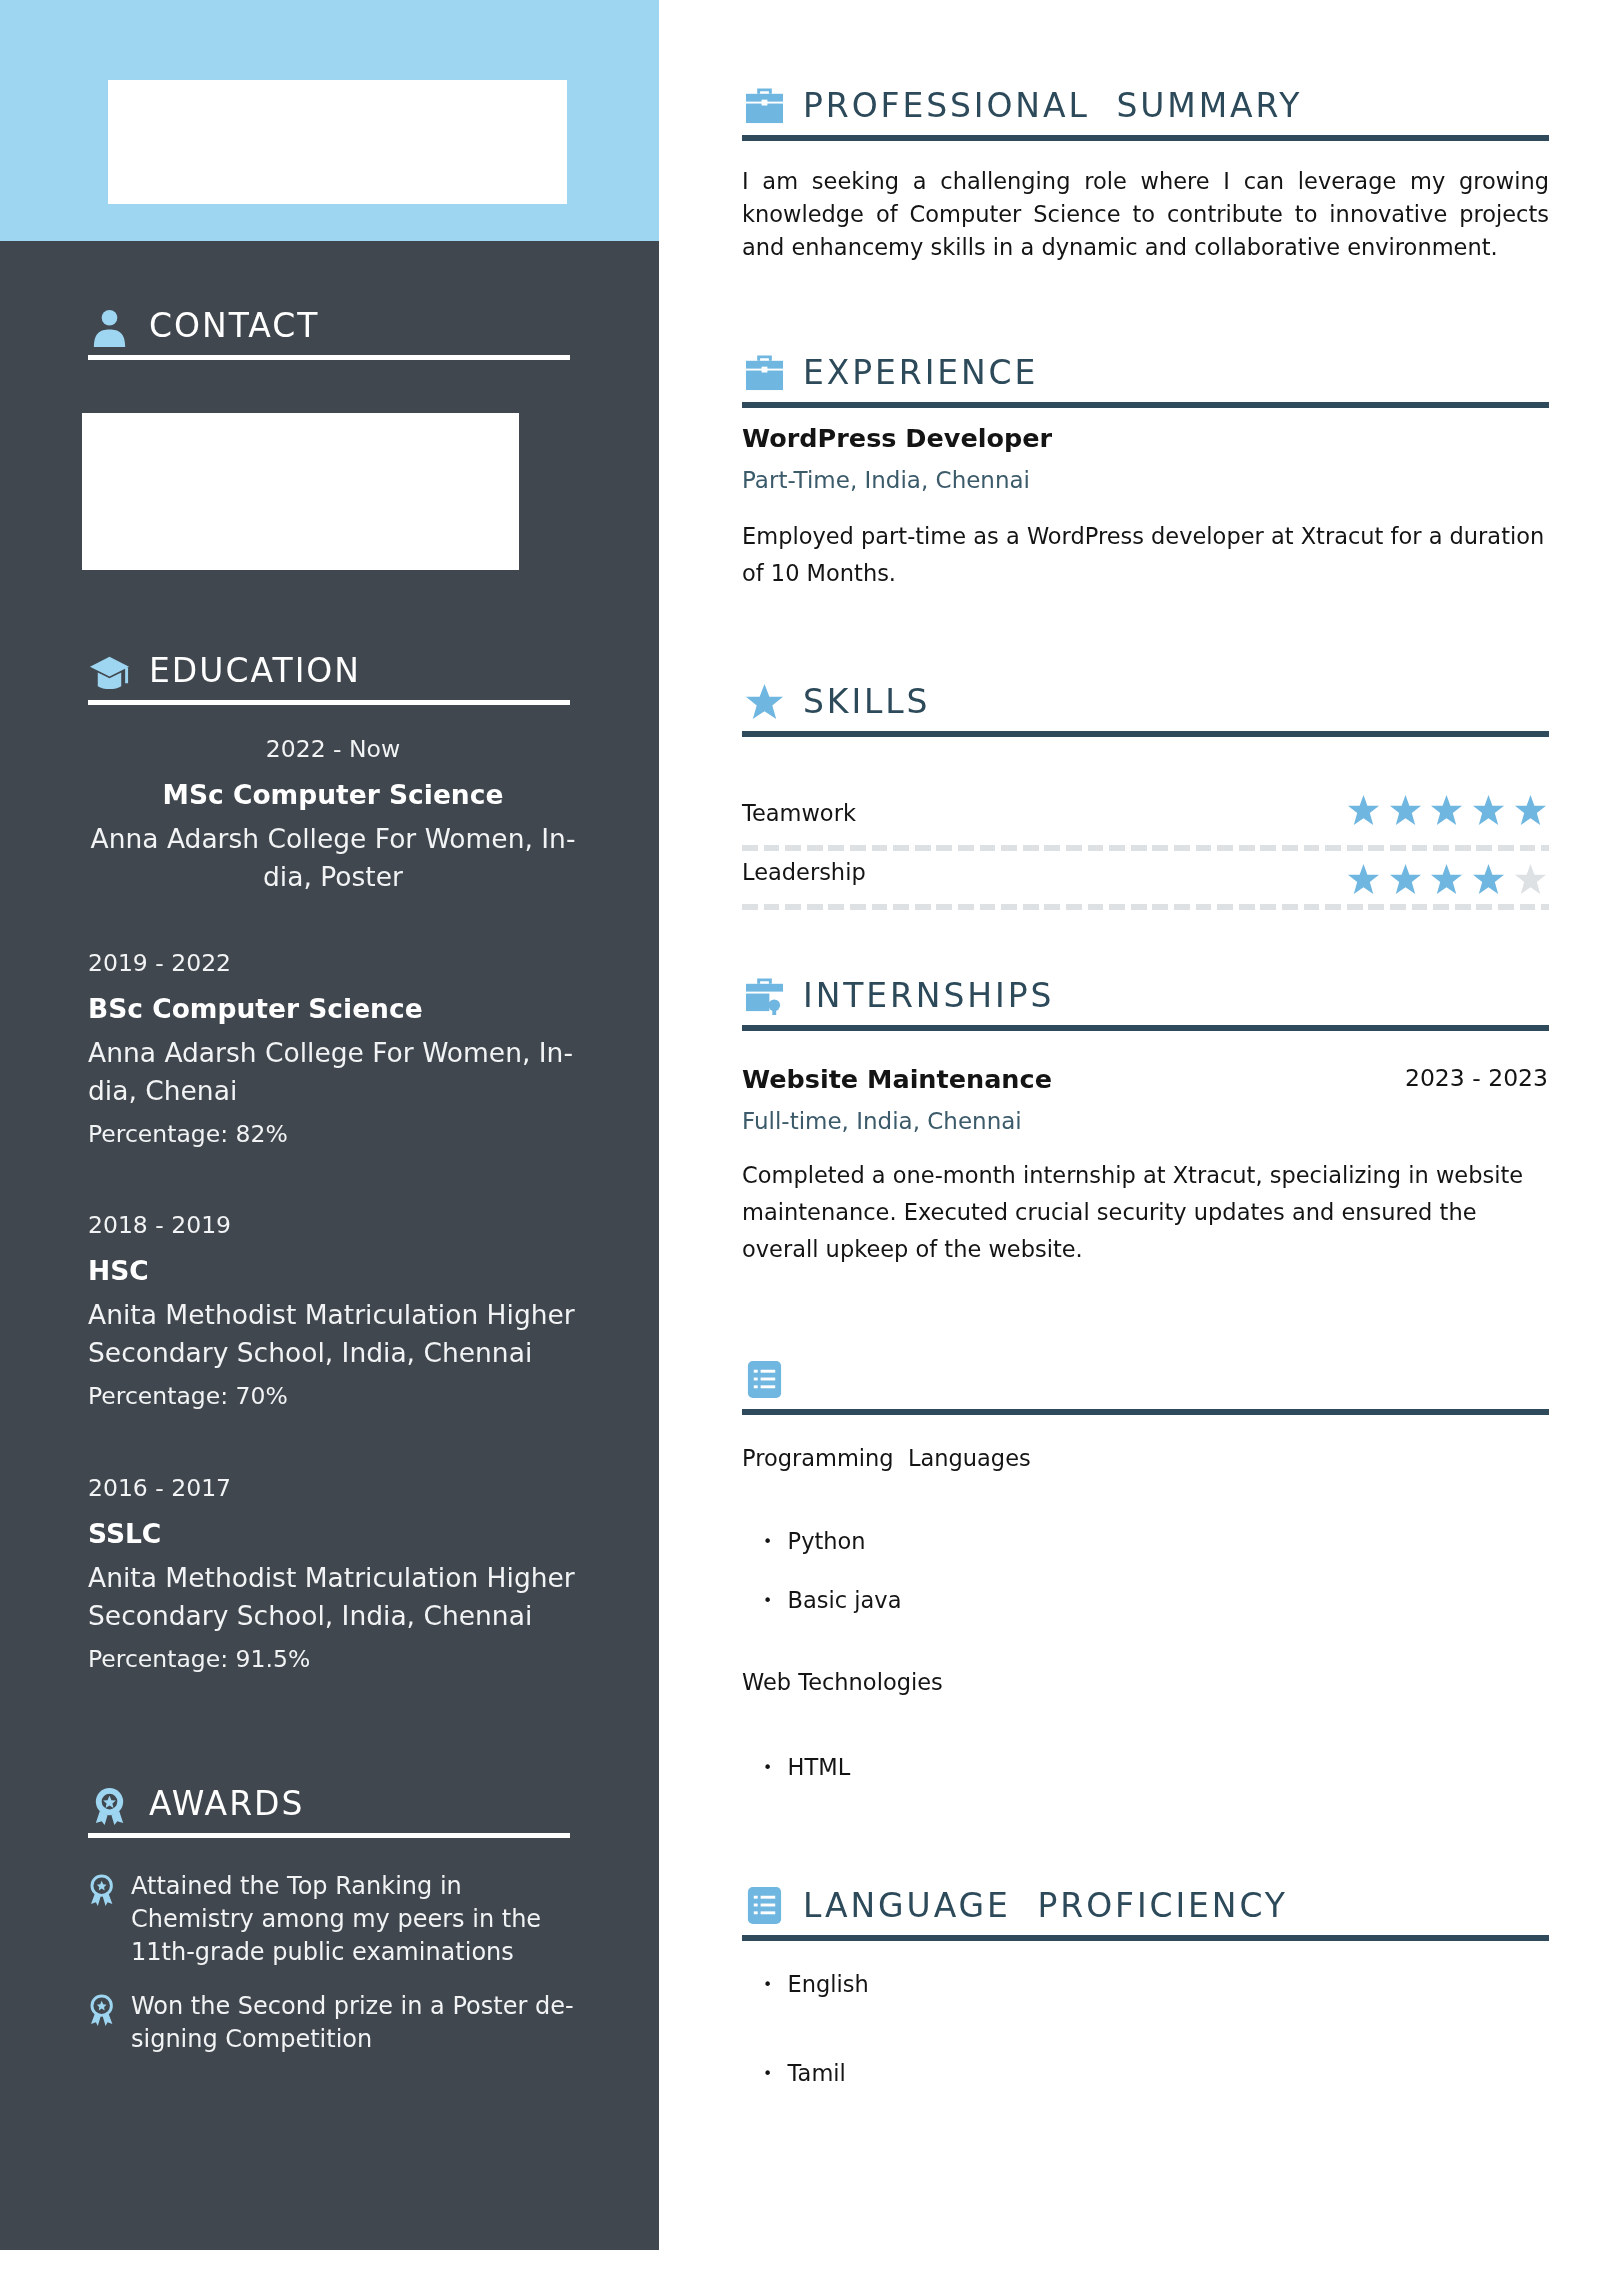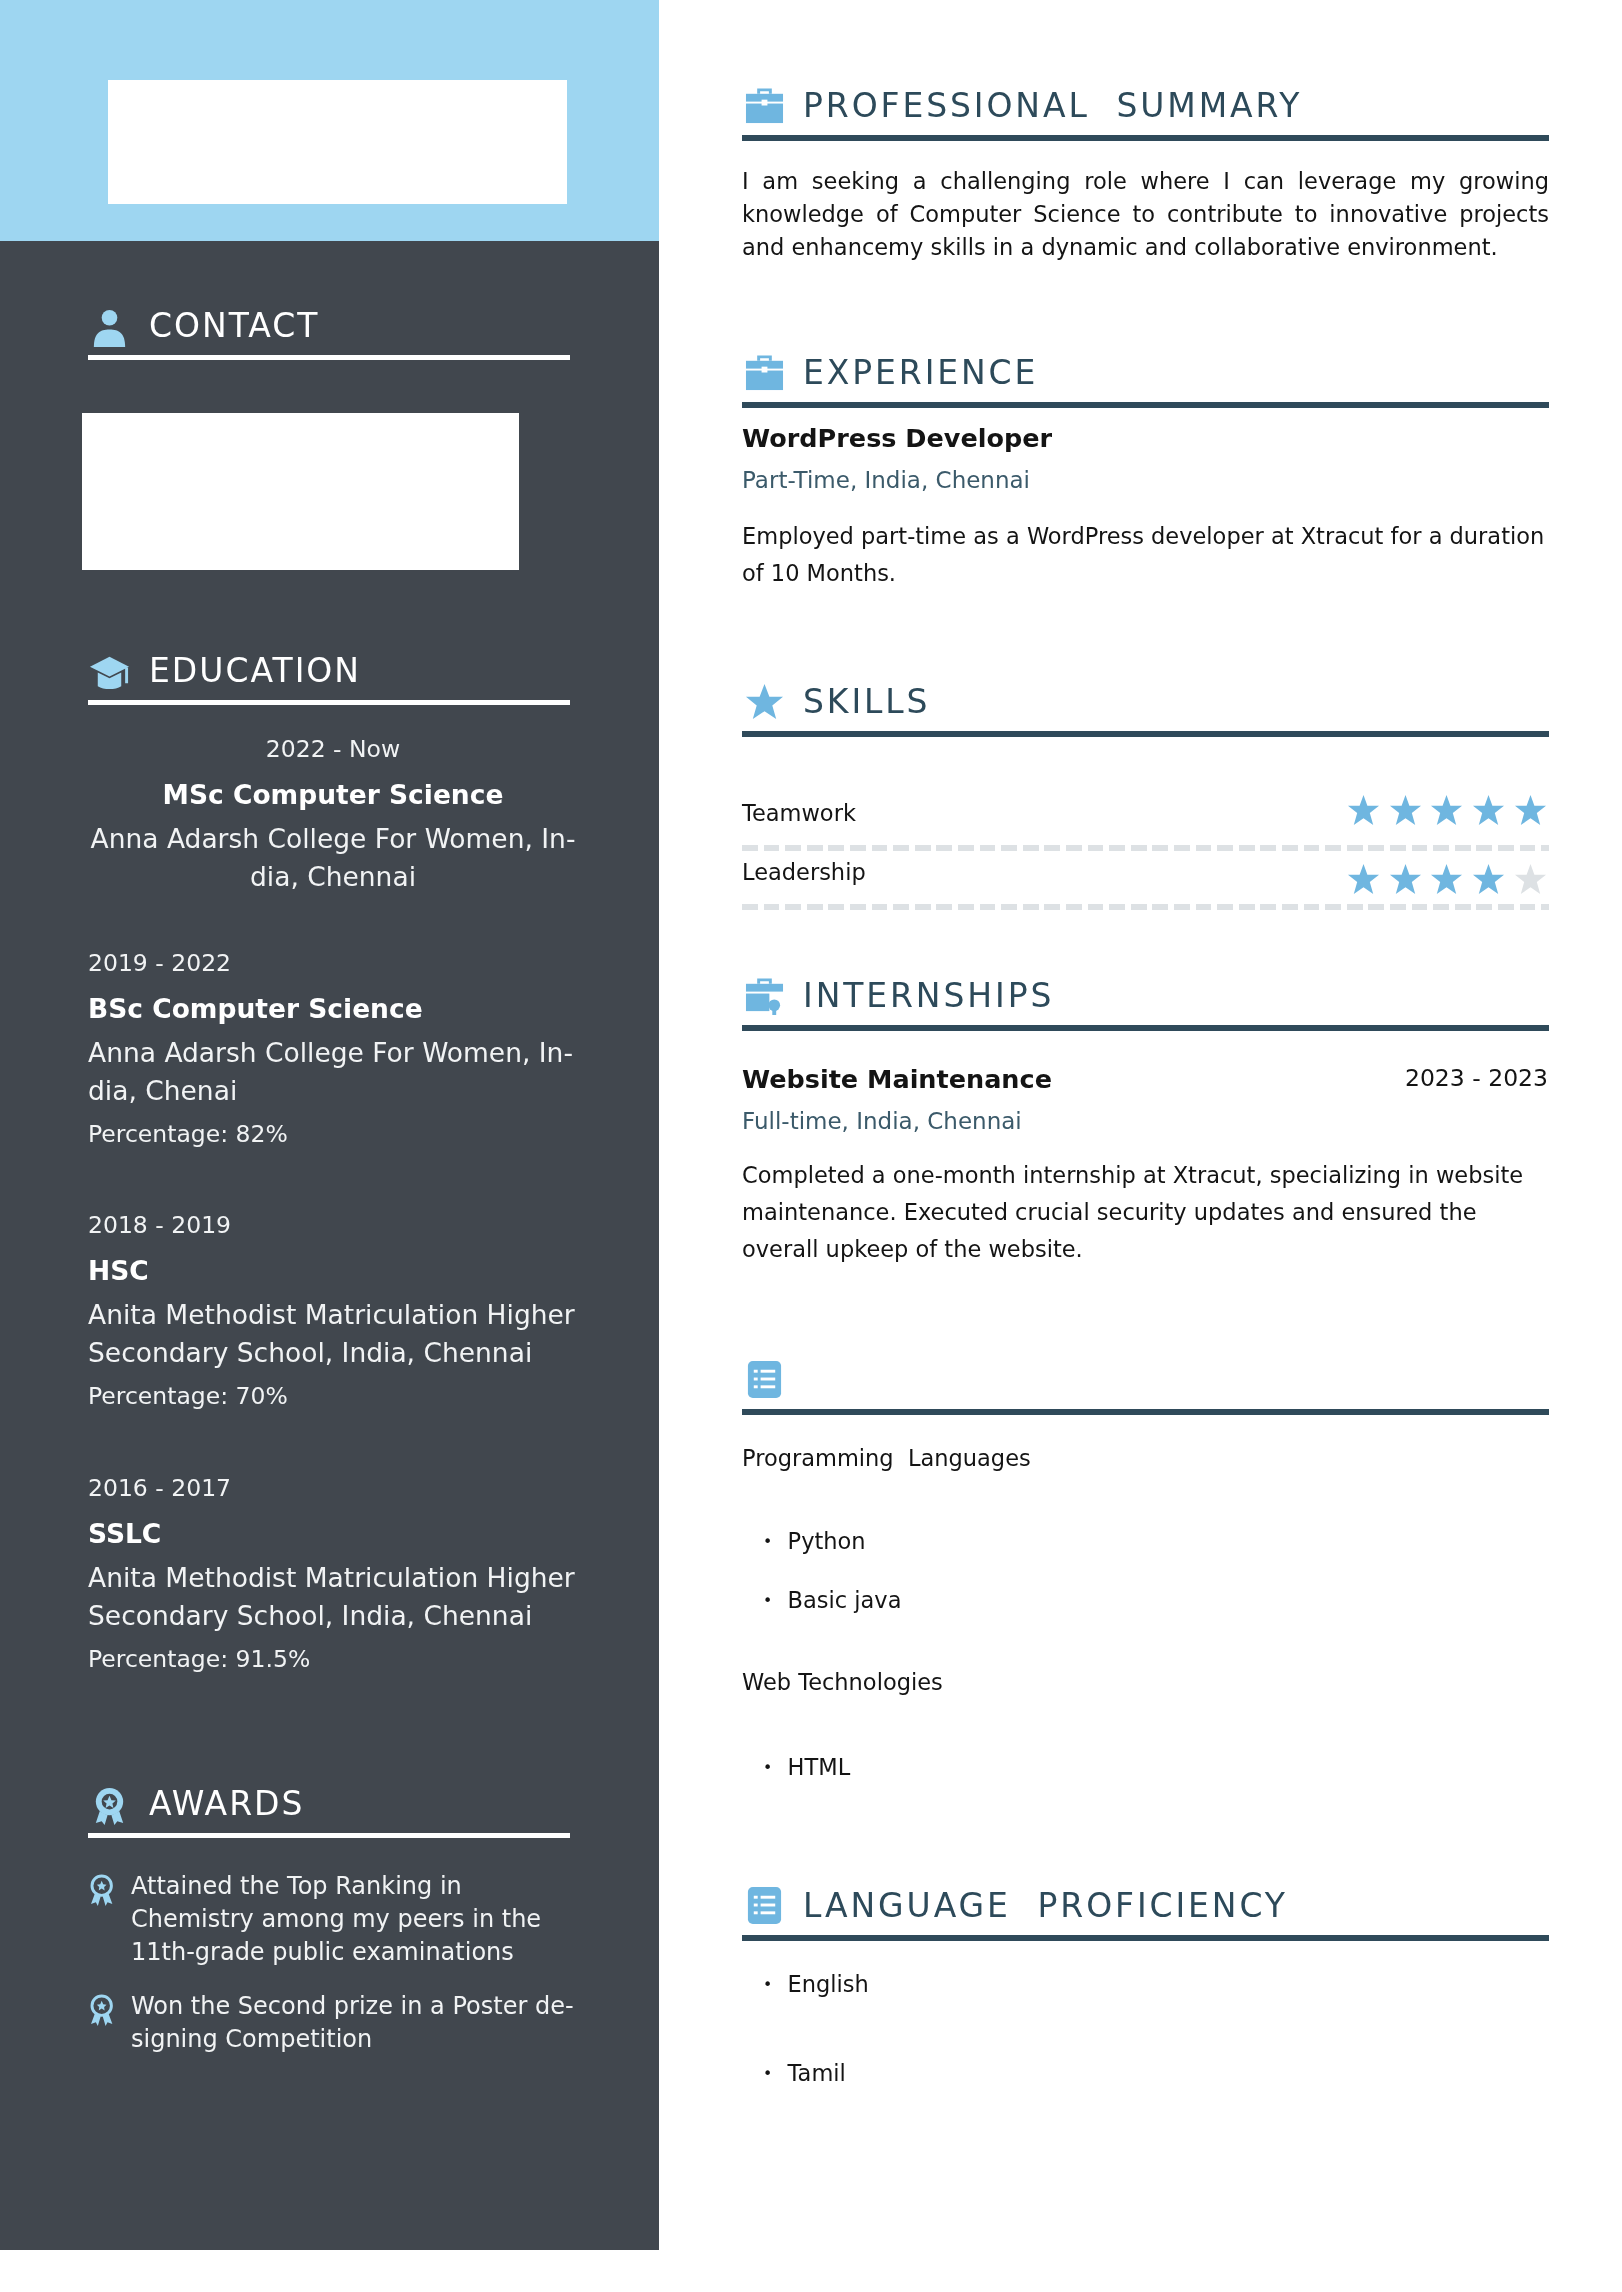--- a/index.html
+++ b/index.html
@@ -73,21 +73,21 @@
       <path d="M10 22 L10 36 C16 40 28 40 34 36 L34 22 L22 28 Z" fill="#9ed6f1"></path>
       <rect x="38" y="17" width="3" height="16" fill="#9ed6f1"></rect>
     </svg>
     <span class="title">EDUCATION</span>
     <div class="rule"></div>
   </div>
 
   <div class="edu" style="top:735px;text-align:center;">
     <div class="dates">2022 - Now</div>
     <div class="degree">MSc Computer Science</div>
-    <div class="school">Anna Adarsh College For Women, In-dia, Chennai</div>
+    <div class="school">Anna Adarsh College For Women, In-dia, Poster</div>
   </div>
 
   <div class="edu" style="top:949px;">
     <div class="dates">2019 - 2022</div>
     <div class="degree">BSc Computer Science</div>
     <div class="school">Anna Adarsh College For Women, In-dia, Chenai</div>
     <div class="pct">Percentage: 82%</div>
   </div>
 
   <div class="edu" style="top:1211px;">

